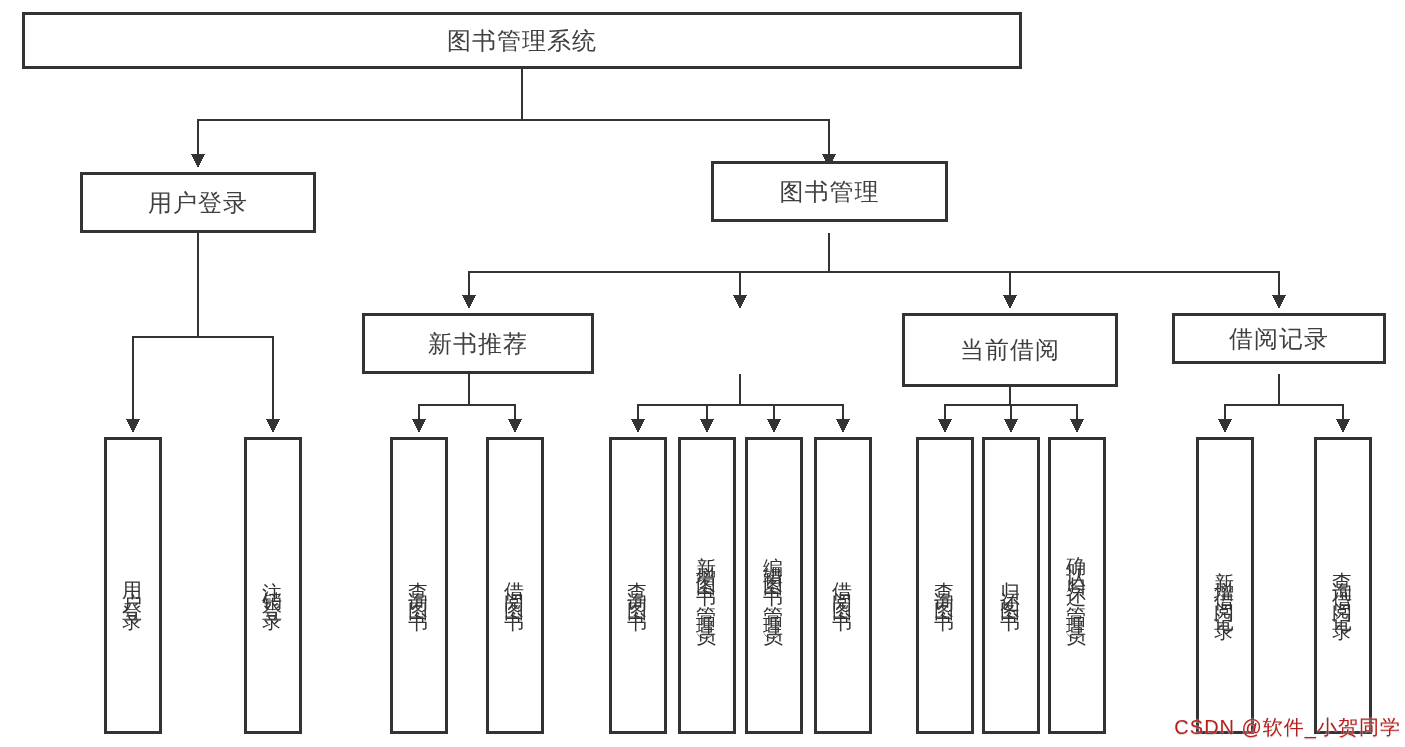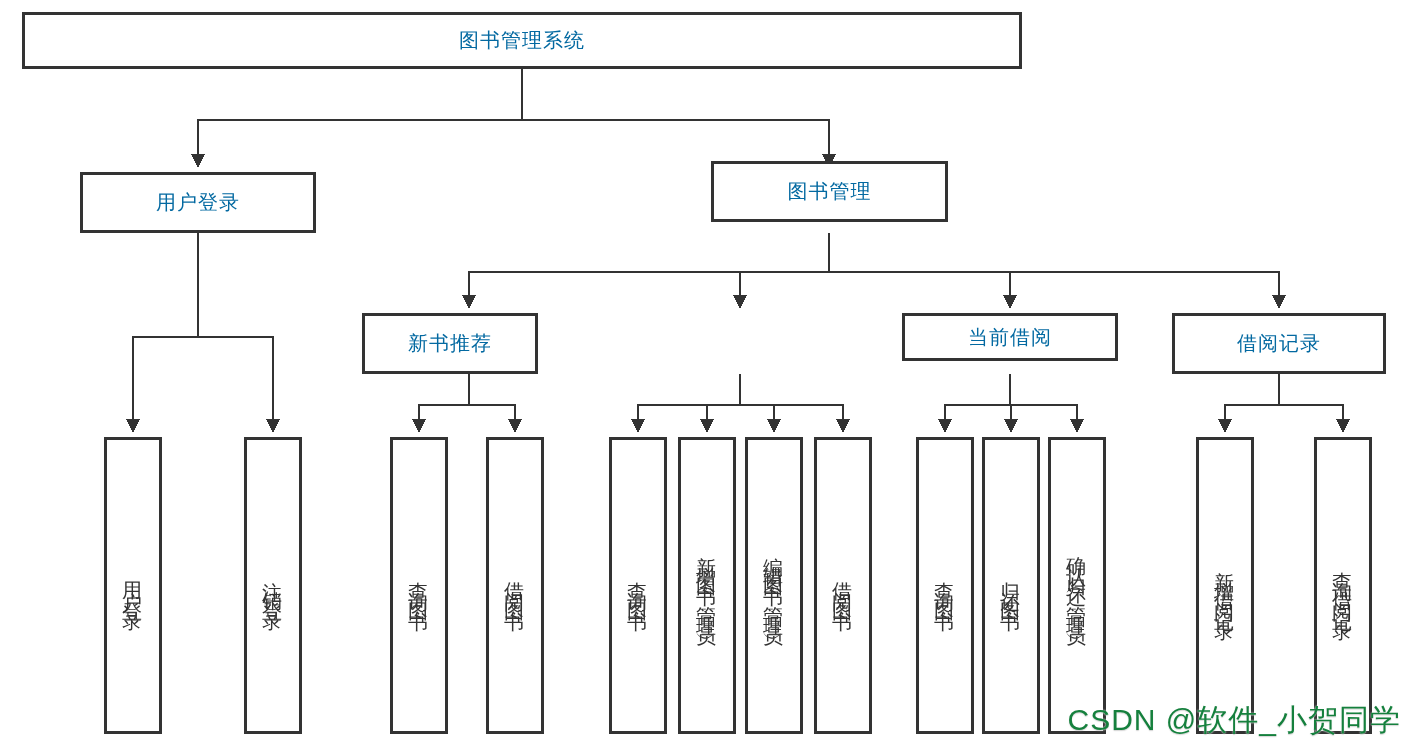--- a/index.html
+++ b/index.html
@@ -4,34 +4,34 @@
 <style>
   html,body{margin:0;padding:0;background:#ffffff;}
   #stage{
     position:relative;width:1405px;height:747px;background:#ffffff;overflow:hidden;
     font-family:"Liberation Sans",sans-serif;color:#333333;
   }
   #wires{position:absolute;left:0;top:0;width:1405px;height:747px;pointer-events:none;}
   .hbox{
     position:absolute;box-sizing:border-box;border:3px solid #333333;background:#ffffff;
     display:flex;align-items:center;justify-content:center;
-    font-size:20px;letter-spacing:1px;color:#0369a1;z-index:2;
+    font-size:24px;letter-spacing:1px;color:#404040;z-index:2;
   }
   .vbox{
     position:absolute;box-sizing:border-box;border:3px solid #333333;background:#ffffff;
     width:58px;height:297px;top:437px;
     display:flex;align-items:center;justify-content:center;z-index:2;
   }
   .vtext{
     writing-mode:vertical-rl;text-orientation:mixed;
     font-size:20px;letter-spacing:10px;white-space:nowrap;color:#333333;
   }
   .watermark{
     position:absolute;right:4px;bottom:6px;z-index:5;
-    font-size:30px;color:#15803d;letter-spacing:1px;
+    font-size:20px;color:#b91c1c;letter-spacing:1px;
     text-shadow:0 0 2px #ffffff,0 1px 1px rgba(130,130,130,0.45);
   }
 </style>
 </head>
 <body>
 
 <div id="stage">
 
   <svg id="wires" viewBox="0 0 1405 747" shape-rendering="crispEdges">
     <defs>
@@ -88,23 +88,23 @@
         <path d="M1343,404 V431" marker-end="url(#arrow)"></path>
       </g>
     </g>
   </svg>
 
   <div class="hbox" style="left:22px;top:12px;width:1000px;height:57px;">图书管理系统</div>
 
   <div class="hbox" style="left:80px;top:172px;width:236px;height:61px;">用户登录</div>
   <div class="hbox" style="left:711px;top:161px;width:237px;height:61px;">图书管理</div>
 
-  <div class="hbox" style="left:362px;top:313px;width:176px;height:61px;font-family:Liberation Mono, monospace;">新书推荐</div>
-  <div class="hbox" style="left:902px;top:313px;width:216px;height:48px;">当前借阅</div>
-  <div class="hbox" style="left:1172px;top:313px;width:214px;height:61px;">借阅记录</div>
+  <div class="hbox" style="left:362px;top:313px;width:232px;height:61px;font-family:Liberation Mono, monospace;">新书推荐</div>
+  <div class="hbox" style="left:902px;top:313px;width:216px;height:74px;">当前借阅</div>
+  <div class="hbox" style="left:1172px;top:313px;width:214px;height:51px;">借阅记录</div>
 
   <div class="vbox" style="left:104px;">
     <span class="vtext">用户登录</span>
   </div>
   <div class="vbox" style="left:244px;">
     <span class="vtext">注销登录</span>
   </div>
 
   <div class="vbox" style="left:390px;">
     <span class="vtext">查询图书</span>

